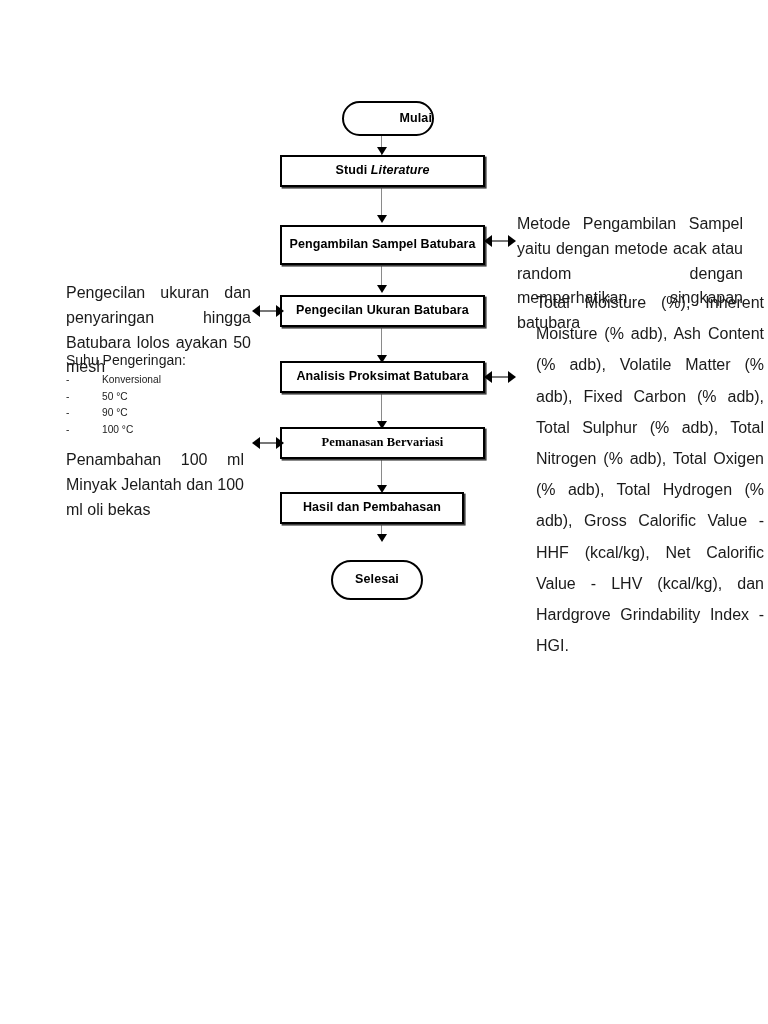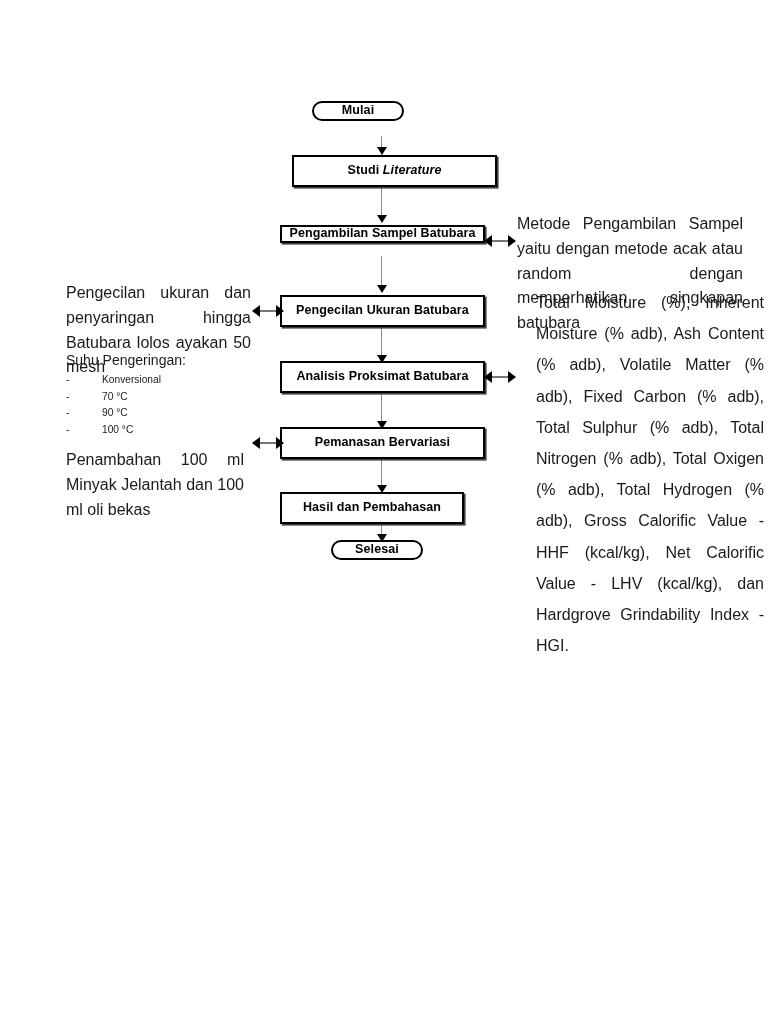--- a/index.html
+++ b/index.html
@@ -143,49 +143,49 @@
 
   <div class="vline" style="left:381px; top:392px; height:30px;"></div>
   <div class="arrow-down" style="left:376.5px; top:421px;"></div>
 
   <div class="vline" style="left:381px; top:458px; height:28px;"></div>
   <div class="arrow-down" style="left:376.5px; top:485px;"></div>
 
   <div class="vline" style="left:381px; top:523px; height:16px;"></div>
   <div class="arrow-down" style="left:376.5px; top:534px;"></div>
 
-  <div class="node terminator" style="left:312px; top:101px; width:92px; height:20px;">
+  <div class="node terminator" style="left:342px; top:101px; width:92px; height:35px;justify-content:flex-end;">
     <span class="label">Mulai</span>
   </div>
 
-  <div class="node process" style="left:292px; top:155px; width:205px; height:32px;">
+  <div class="node process" style="left:280px; top:155px; width:205px; height:32px;">
     <span class="label"><span>Studi </span><i>Literature</i></span>
   </div>
 
-  <div class="node process" style="left:280px; top:225px; width:205px; height:18px;">
+  <div class="node process" style="left:280px; top:225px; width:205px; height:40px;">
     <span class="label">Pengambilan Sampel Batubara</span>
   </div>
 
   <div class="node process" style="left:280px; top:295px; width:205px; height:32px;">
     <span class="label">Pengecilan Ukuran Batubara</span>
   </div>
 
   <div class="node process" style="left:280px; top:361px; width:205px; height:32px;">
     <span class="label">Analisis Proksimat Batubara</span>
   </div>
 
-  <div class="node process" style="left:280px; top:427px; width:205px; height:32px;">
+  <div class="node process" style="left:280px; top:427px; width:205px; height:32px;font-family:Liberation Serif, serif;">
     <span class="label">Pemanasan Bervariasi</span>
   </div>
 
   <div class="node process" style="left:280px; top:492px; width:184px; height:32px;">
     <span class="label">Hasil dan Pembahasan</span>
   </div>
 
-  <div class="node terminator" style="left:331px; top:540px; width:92px; height:20px;justify-content:center;">
+  <div class="node terminator" style="left:331px; top:560px; width:92px; height:40px;justify-content:center;">
     <span class="label">Selesai</span>
   </div>
 
   <div class="hconn" style="left:484px; top:235px; width:32px;">
     <div class="bar"></div>
     <div class="head left"></div>
     <div class="head right"></div>
   </div>
 
   <div class="hconn" style="left:252px; top:305px; width:32px;">
@@ -214,21 +214,21 @@
 
   <div class="note-plain" style="left:66px; top:349px; width:200px;">Suhu Pengeringan:</div>
 
   <div class="note-list" style="left:66px; top:372px; width:200px;">
     <div class="row">
       <span class="dash">-</span>
       <span>Konversional</span>
     </div>
     <div class="row">
       <span class="dash">-</span>
-      <span>70 °C</span>
+      <span>50 °C</span>
     </div>
     <div class="row">
       <span class="dash">-</span>
       <span>90 °C</span>
     </div>
     <div class="row">
       <span class="dash">-</span>
       <span>100 °C</span>
     </div>
   </div>

